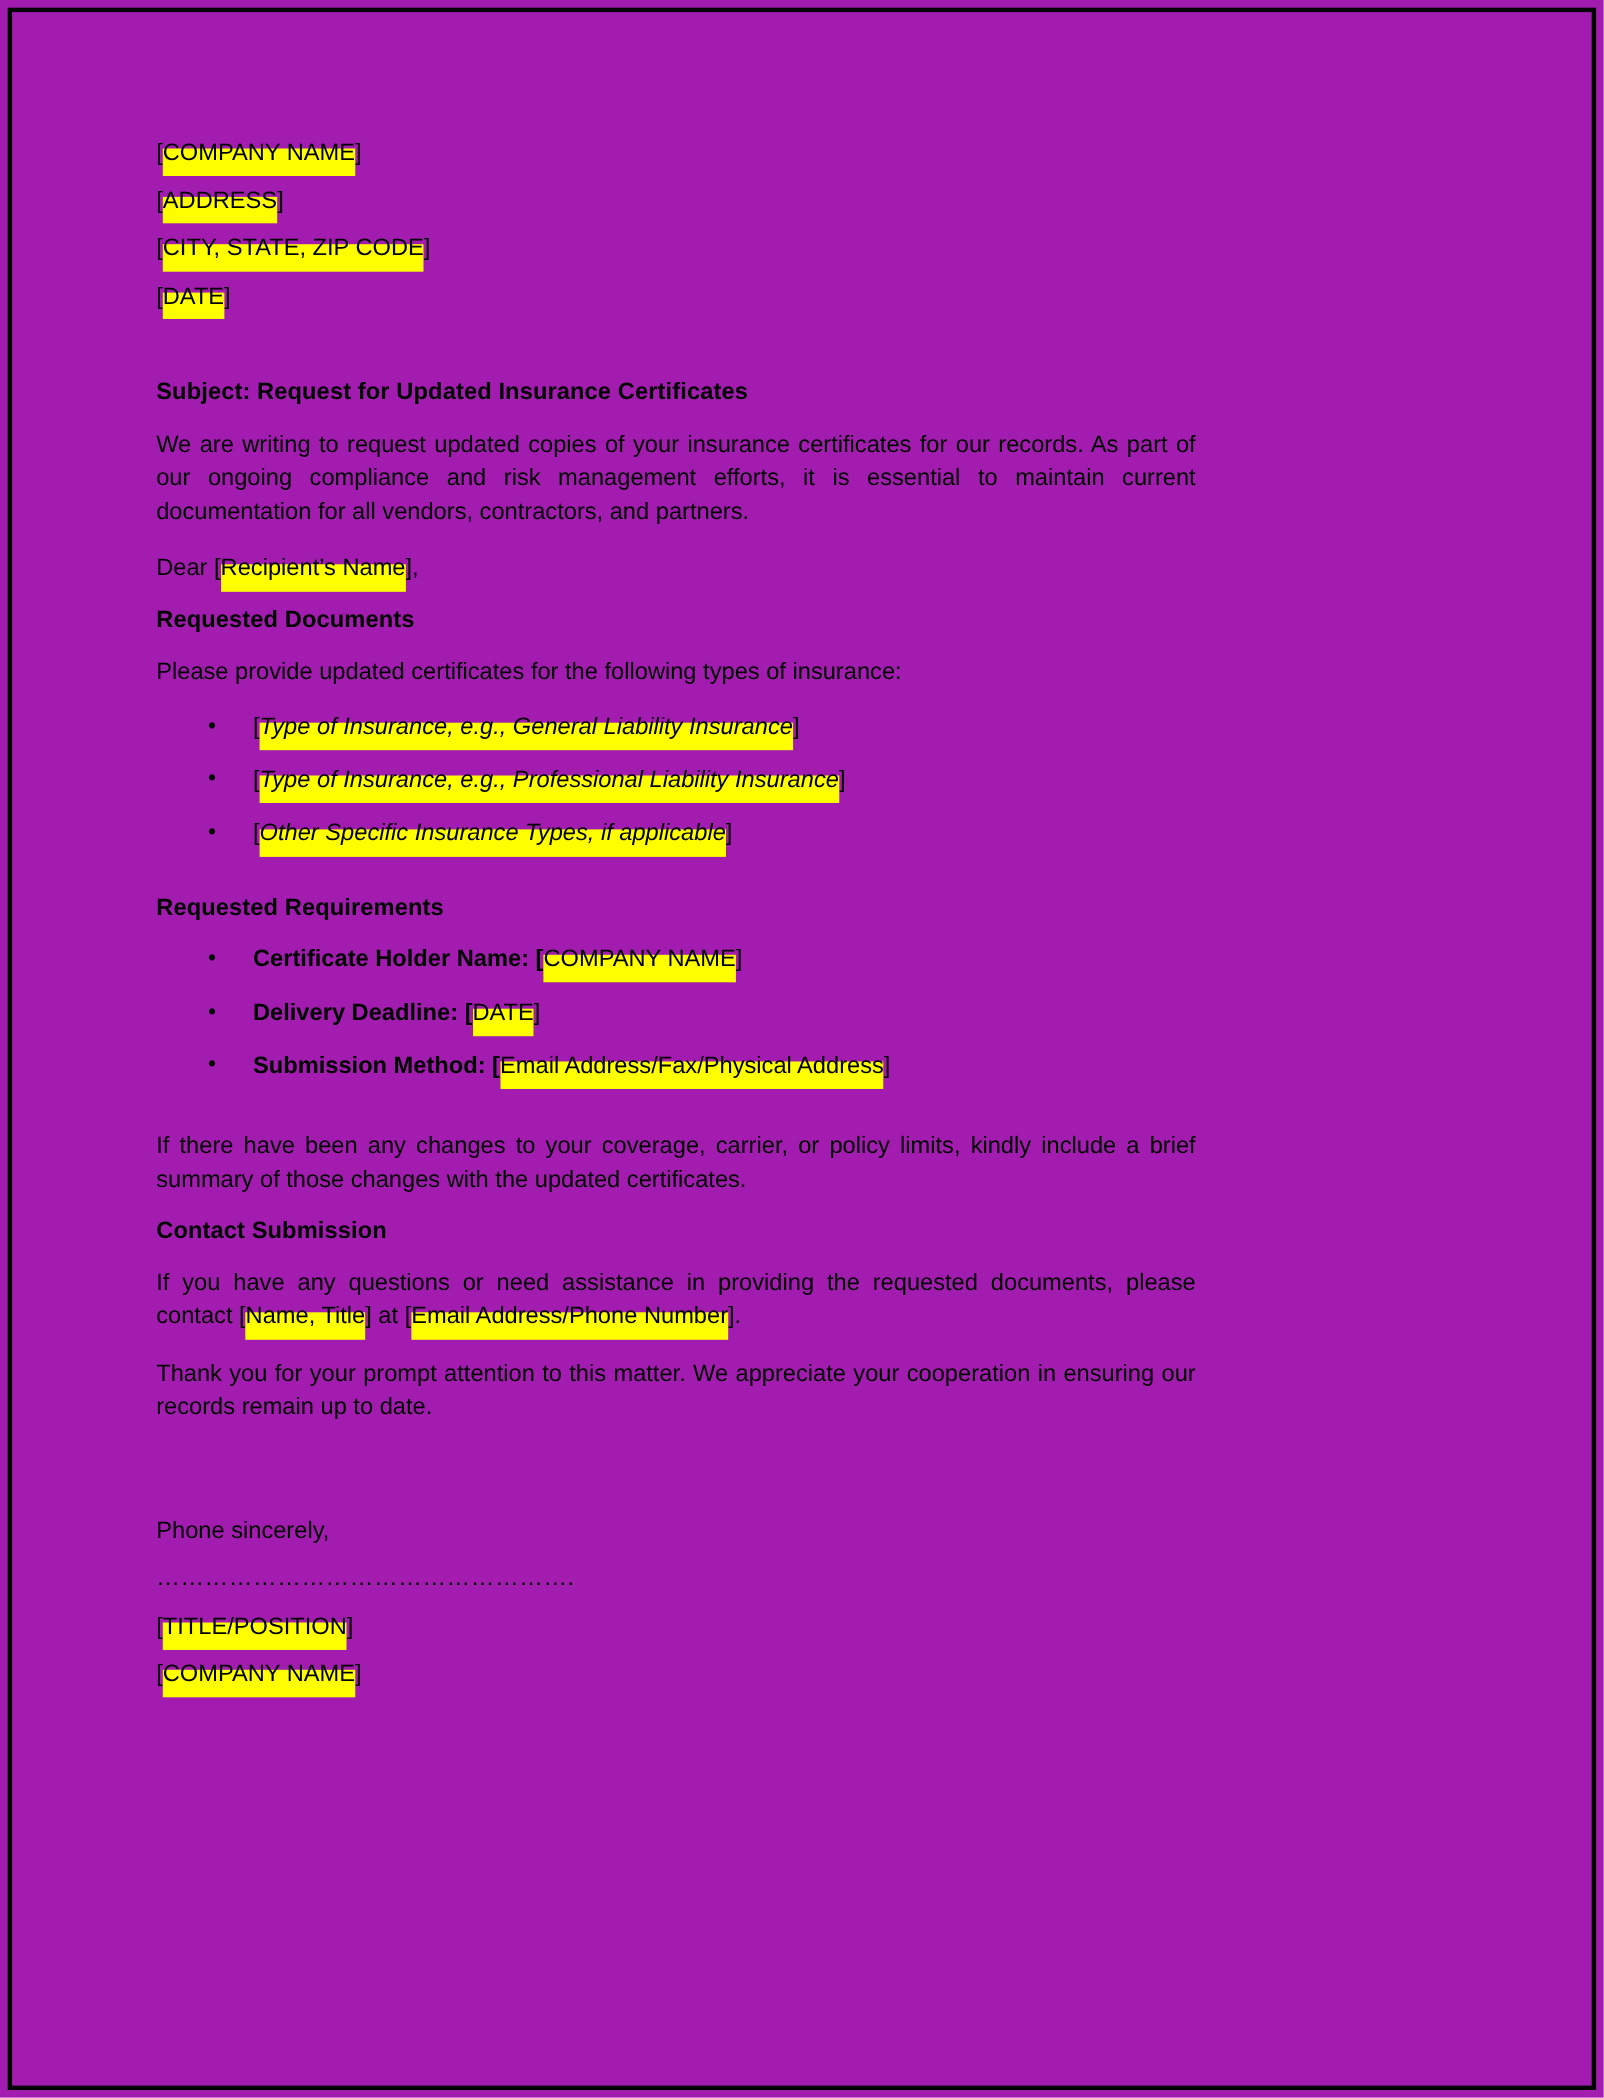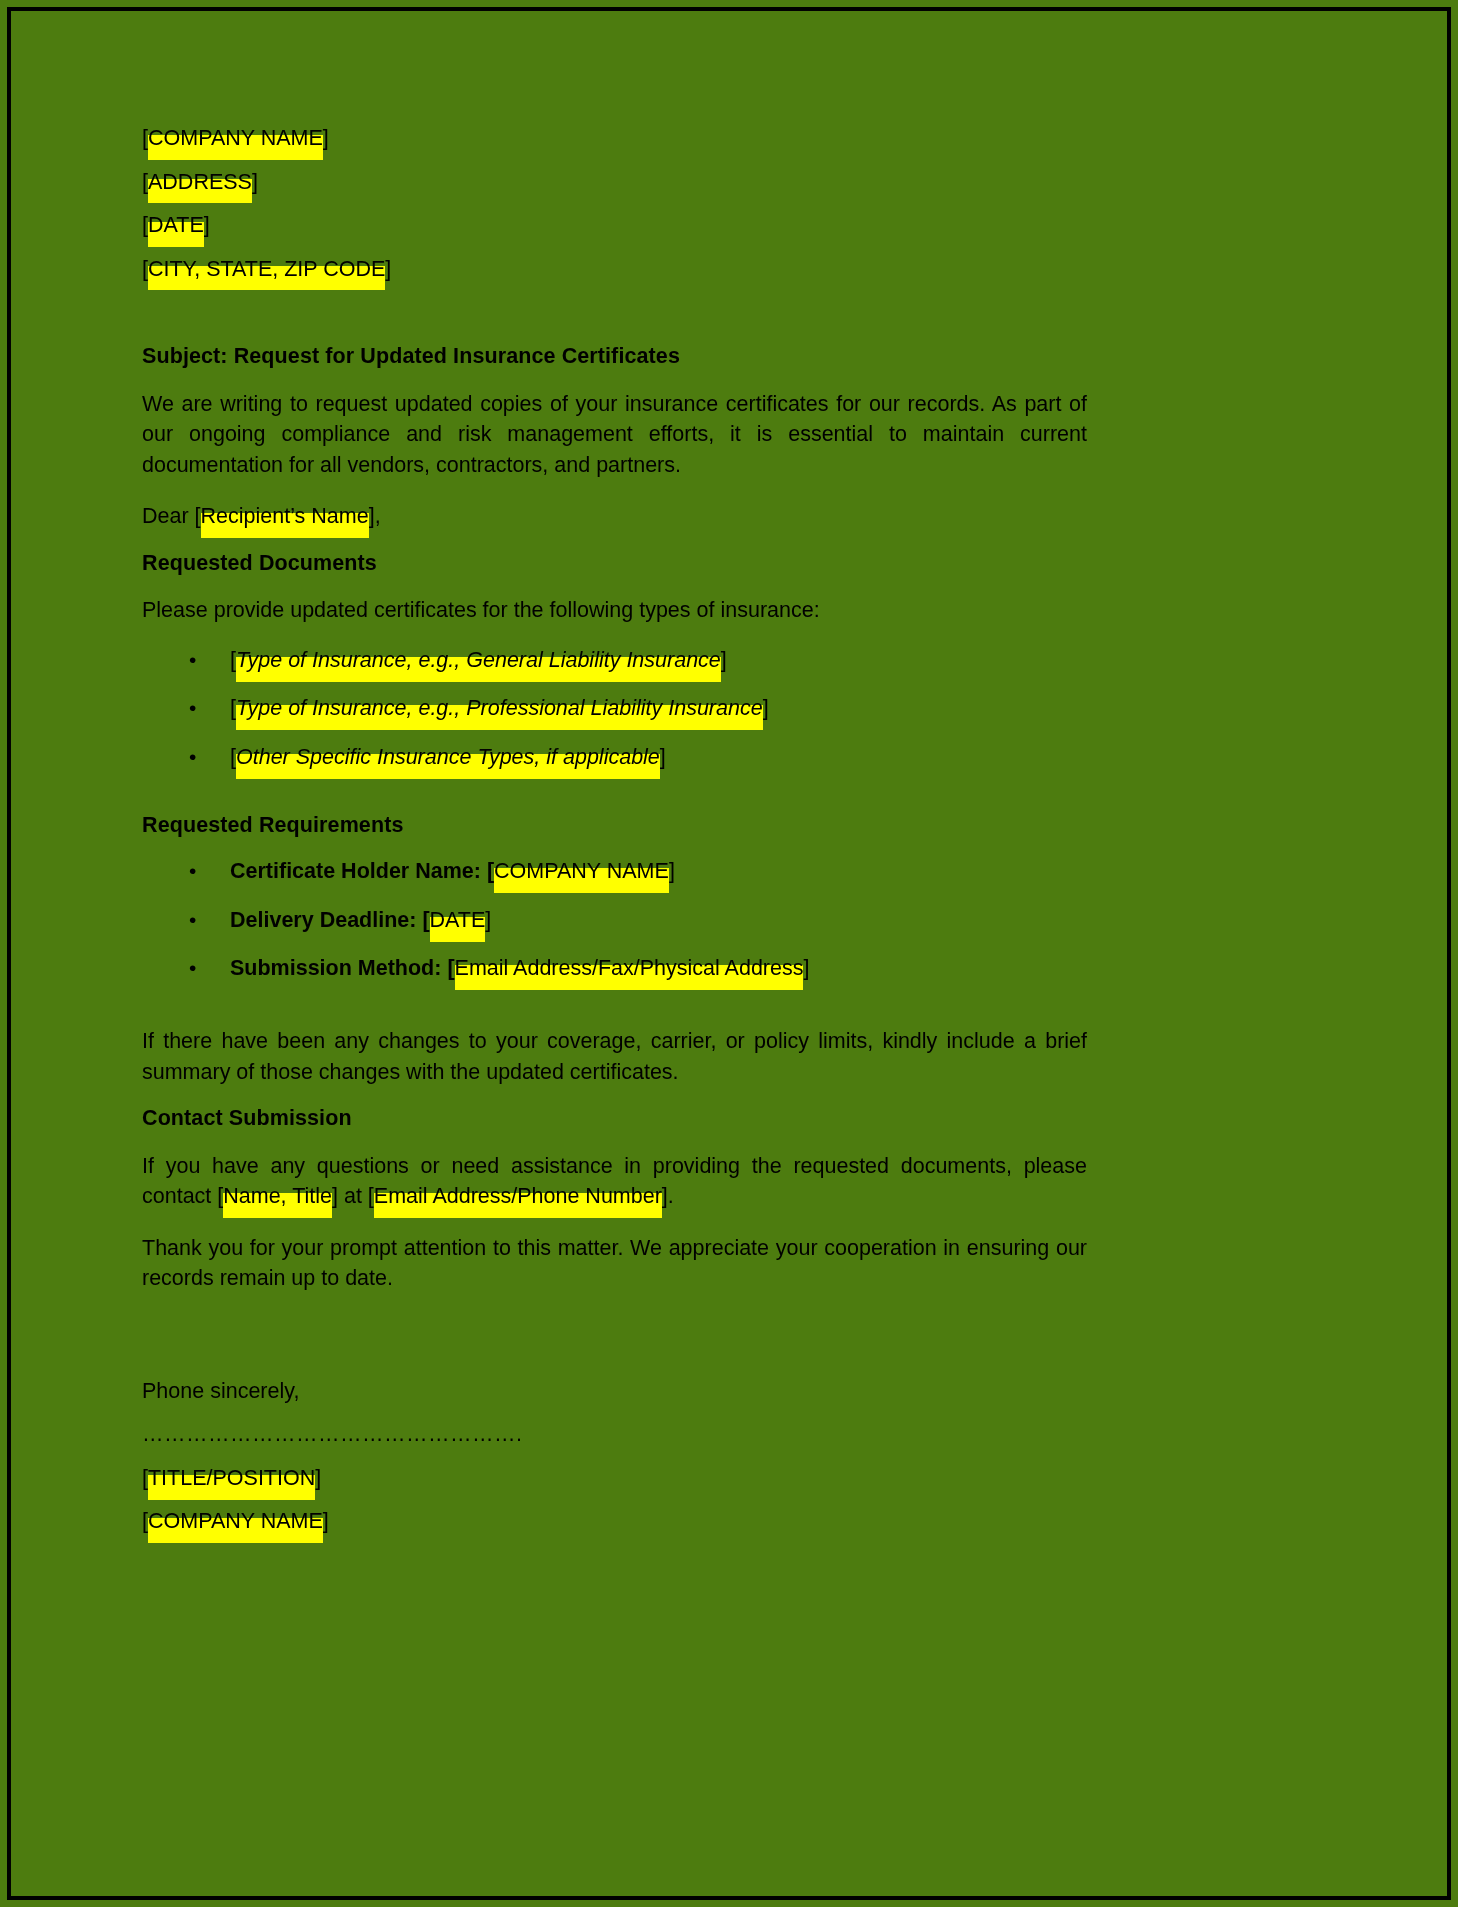--- a/index.html
+++ b/index.html
@@ -7,21 +7,21 @@
     margin: 0;
     padding: 0;
     background: #ffffff;
   }
 
   .page {
     position: relative;
     width: 1458px;
     height: 1907px;
     box-sizing: border-box;
-    background: #4d7c0f;
+    background: #a21caf;
     overflow: hidden;
     font-family: "Liberation Sans", sans-serif;
   }
 
   
   .page-frame {
     position: absolute;
     left: 7px;
     top: 7px;
     right: 7px;
@@ -120,23 +120,23 @@
 <div class="page">
 
   <div class="page-frame"></div>
 
   <div class="content">
 
     <div class="addr-line">[<span class="hl">COMPANY NAME</span>]</div>
 
     <div class="addr-line">[<span class="hl">ADDRESS</span>]</div>
 
+    <div class="addr-line">[<span class="hl">CITY, STATE, ZIP CODE</span>]</div>
+
     <div class="addr-line">[<span class="hl">DATE</span>]</div>
-
-    <div class="addr-line">[<span class="hl">CITY, STATE, ZIP CODE</span>]</div>
 
     <div class="gap-lg"></div>
 
     <div class="heading">Subject: Request for Updated Insurance Certificates</div>
 
     <div class="para">We are writing to request updated copies of your insurance certificates for our records. As part of our ongoing compliance and risk management efforts, it is essential to maintain current documentation for all vendors, contractors, and partners.</div>
 
     <div class="para"><span>Dear [</span><span class="hl">Recipient’s Name</span><span>],</span></div>
 
     <div class="heading">Requested Documents</div>

